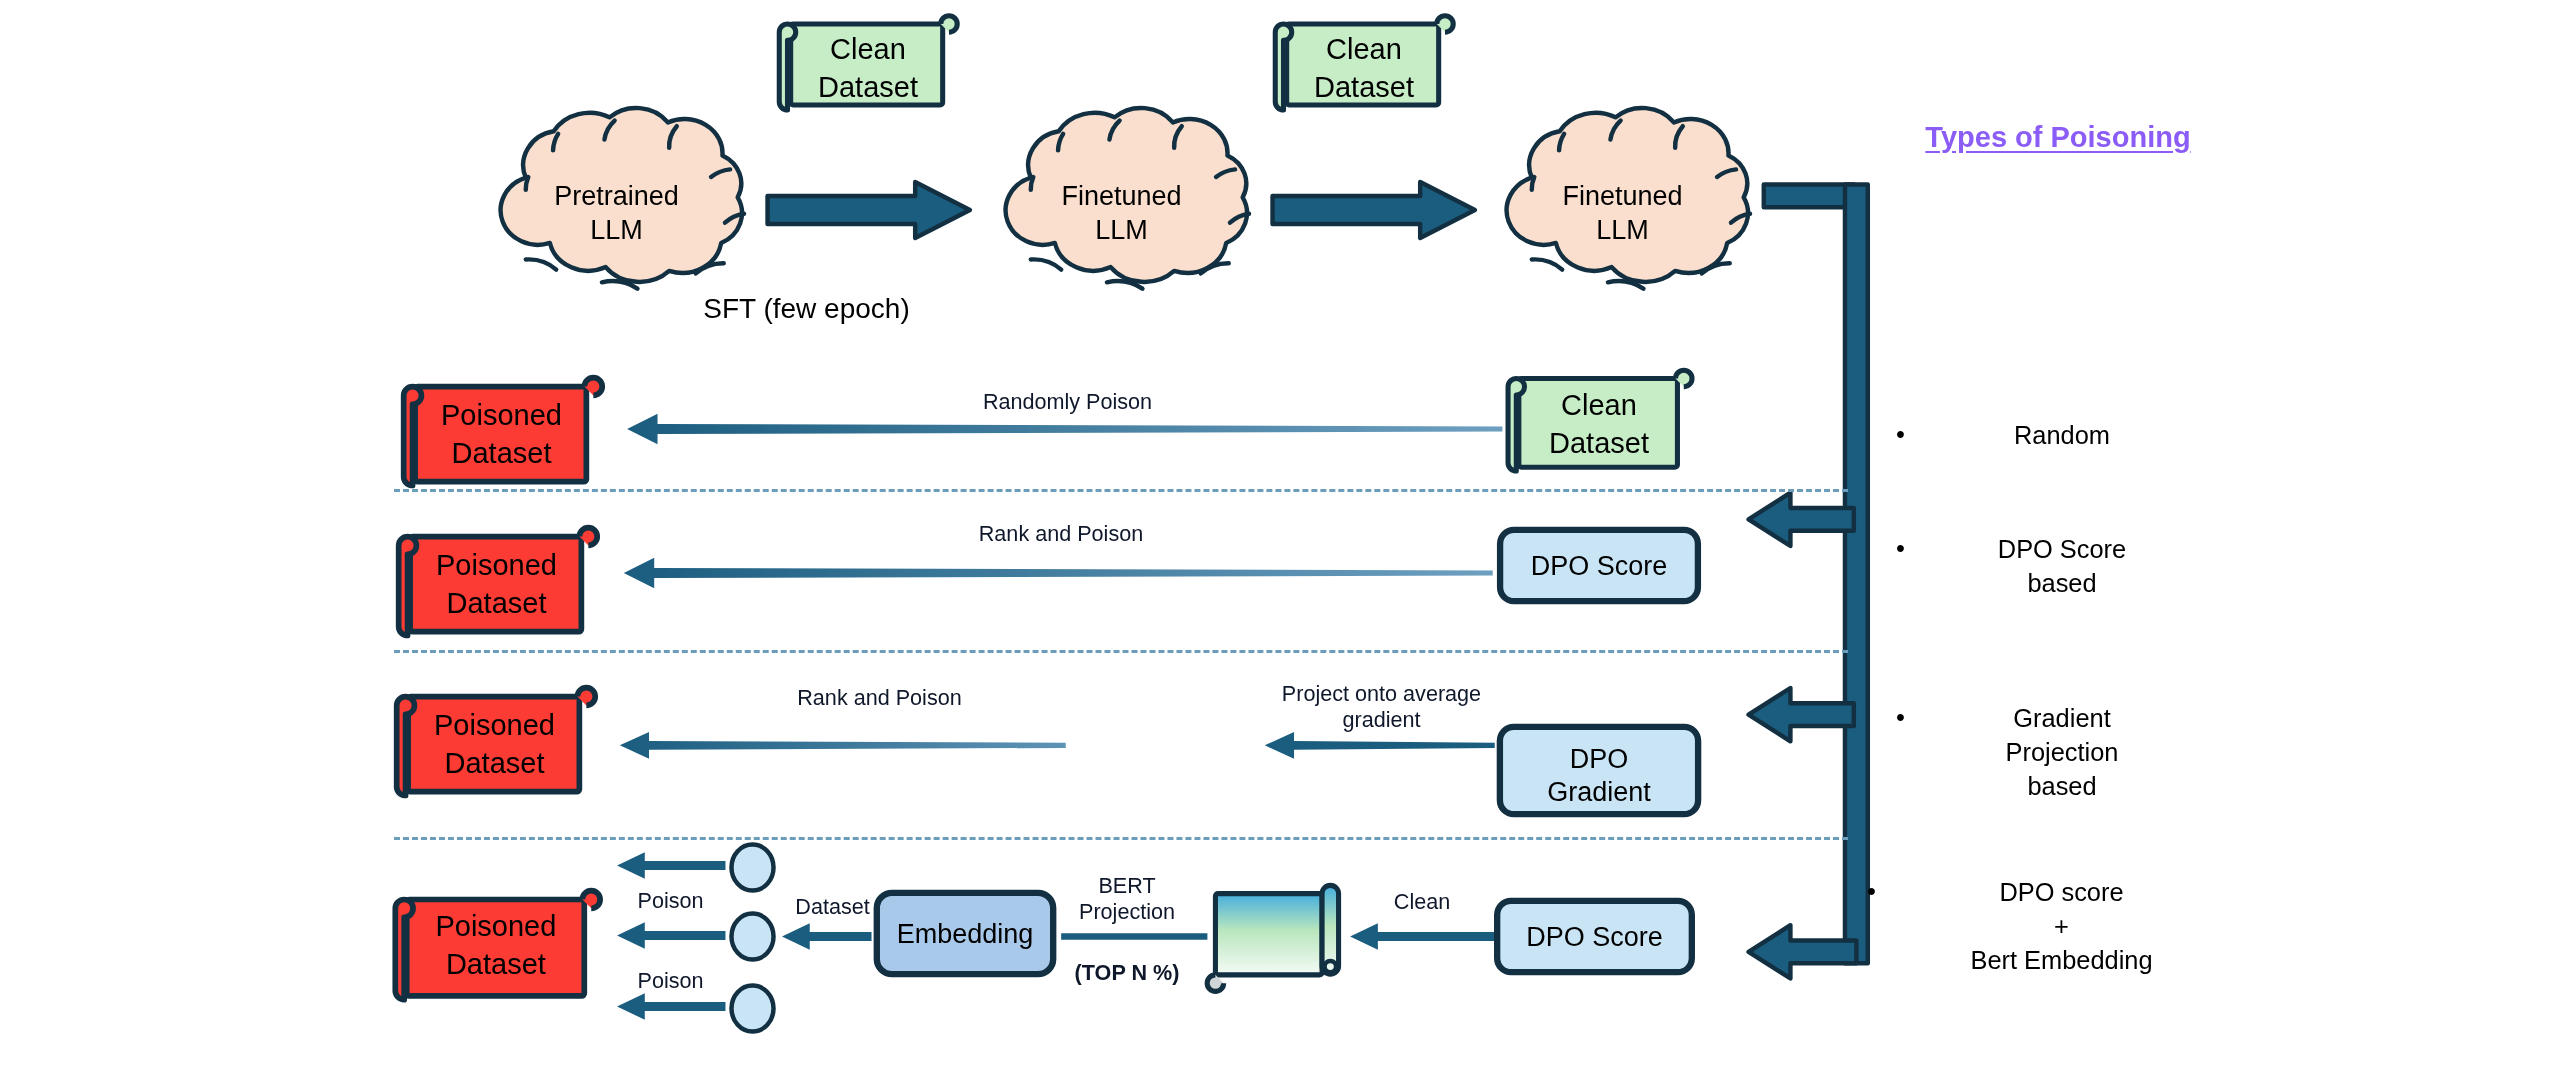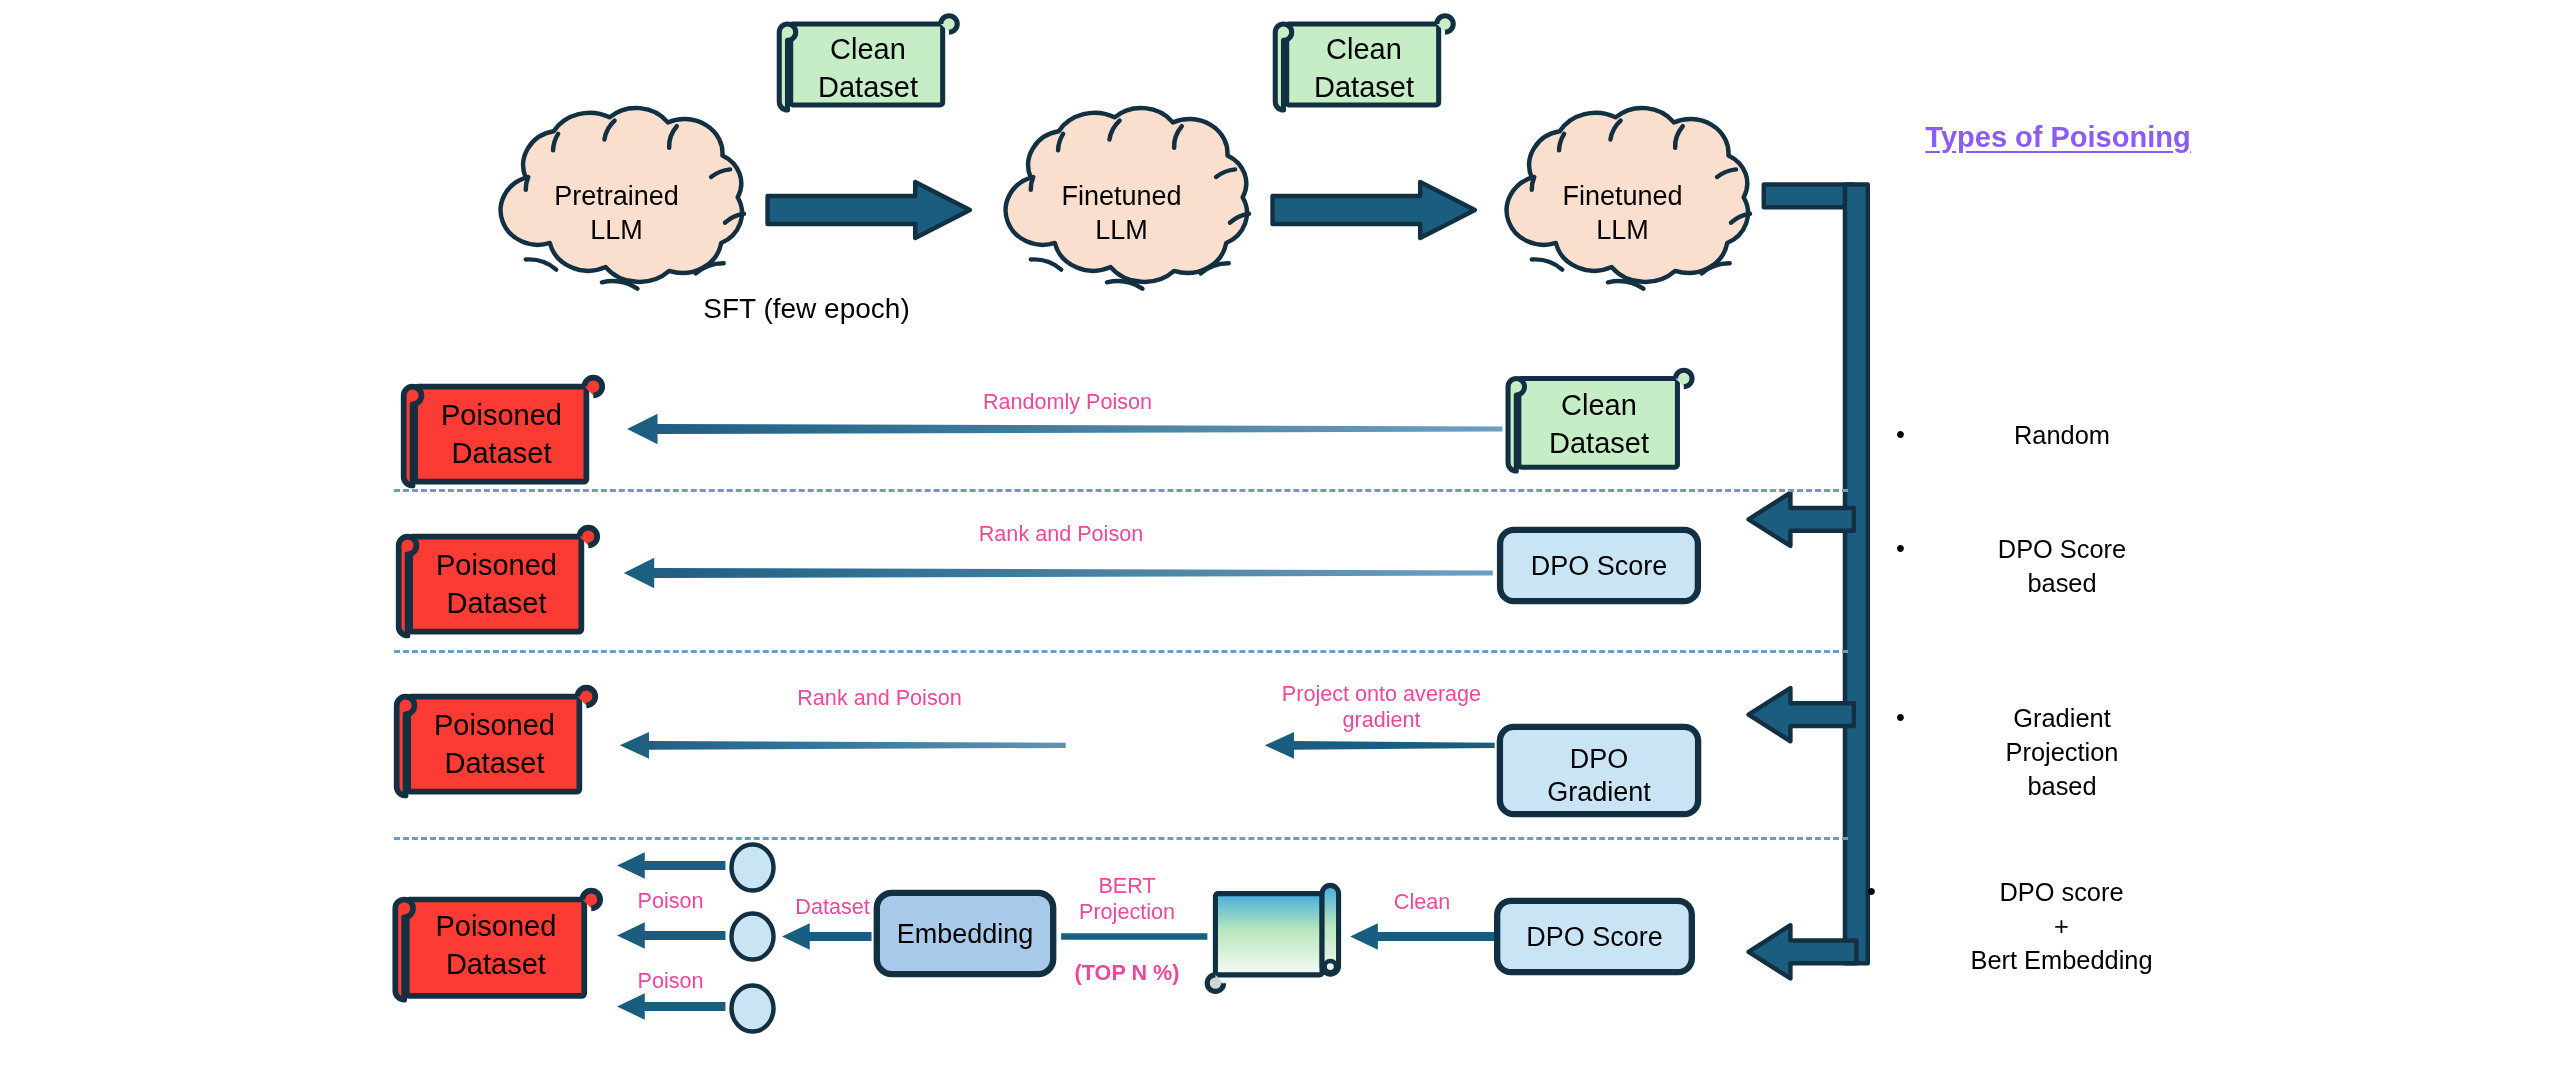--- a/index.html
+++ b/index.html
@@ -34,21 +34,21 @@
   }
   .box-label {
     font-size: 27px;
     color: #000000;
     text-align: center;
     line-height: 1.22;
     white-space: pre-line;
   }
   .edge-label {
     font-size: 21.6px;
-    color: #ec4899;
+    color: #0f172a;
     text-align: center;
     line-height: 1.22;
     white-space: pre-line;
   }
   .step-label {
     font-size: 28px;
     color: #000000;
     text-align: center;
     white-space: pre-line;
   }

